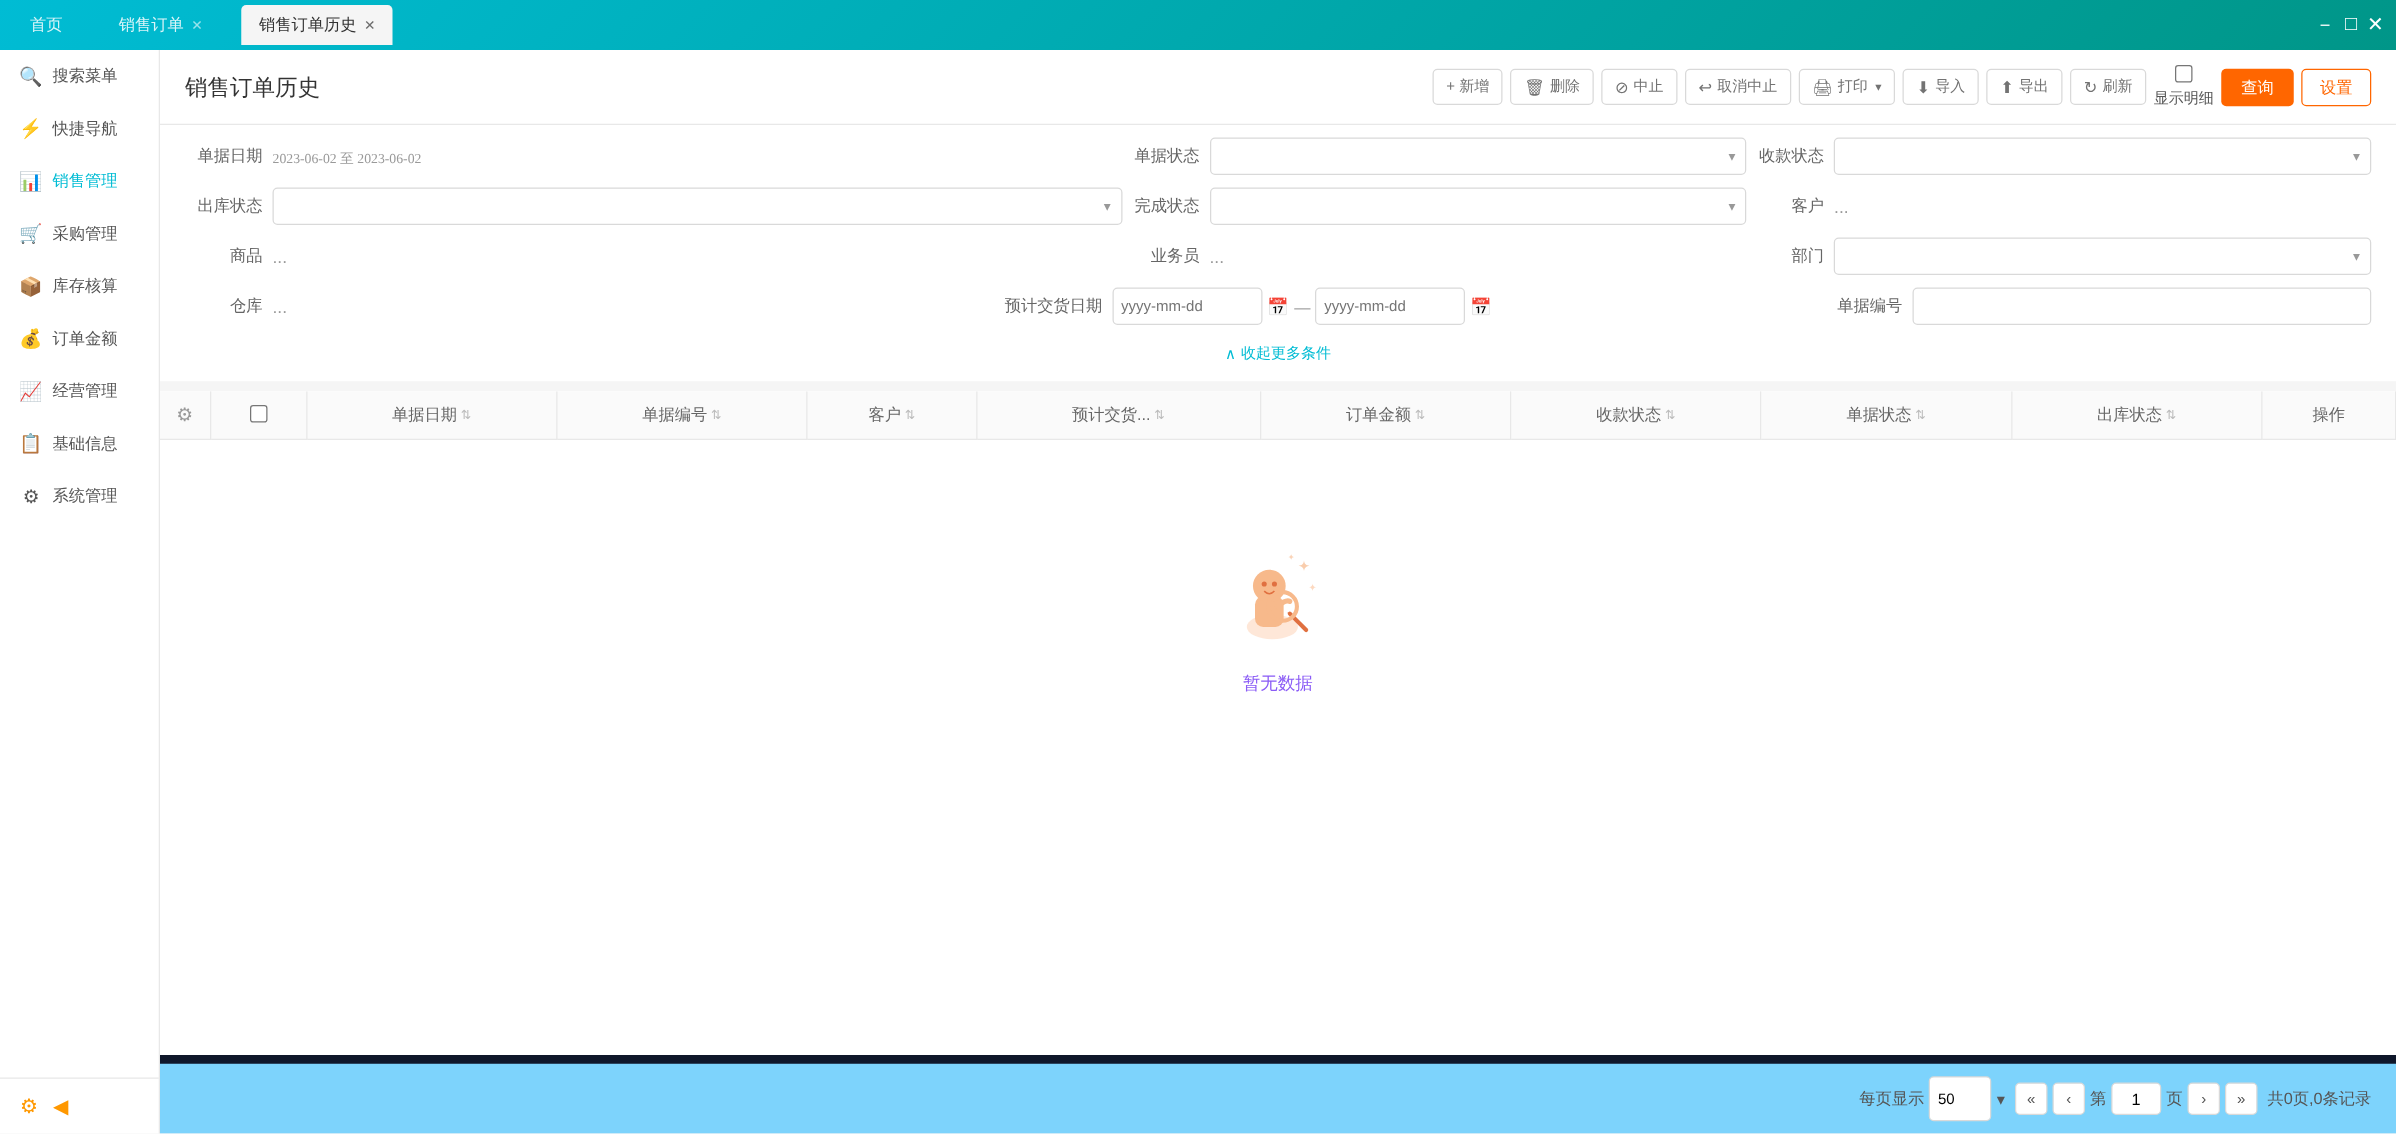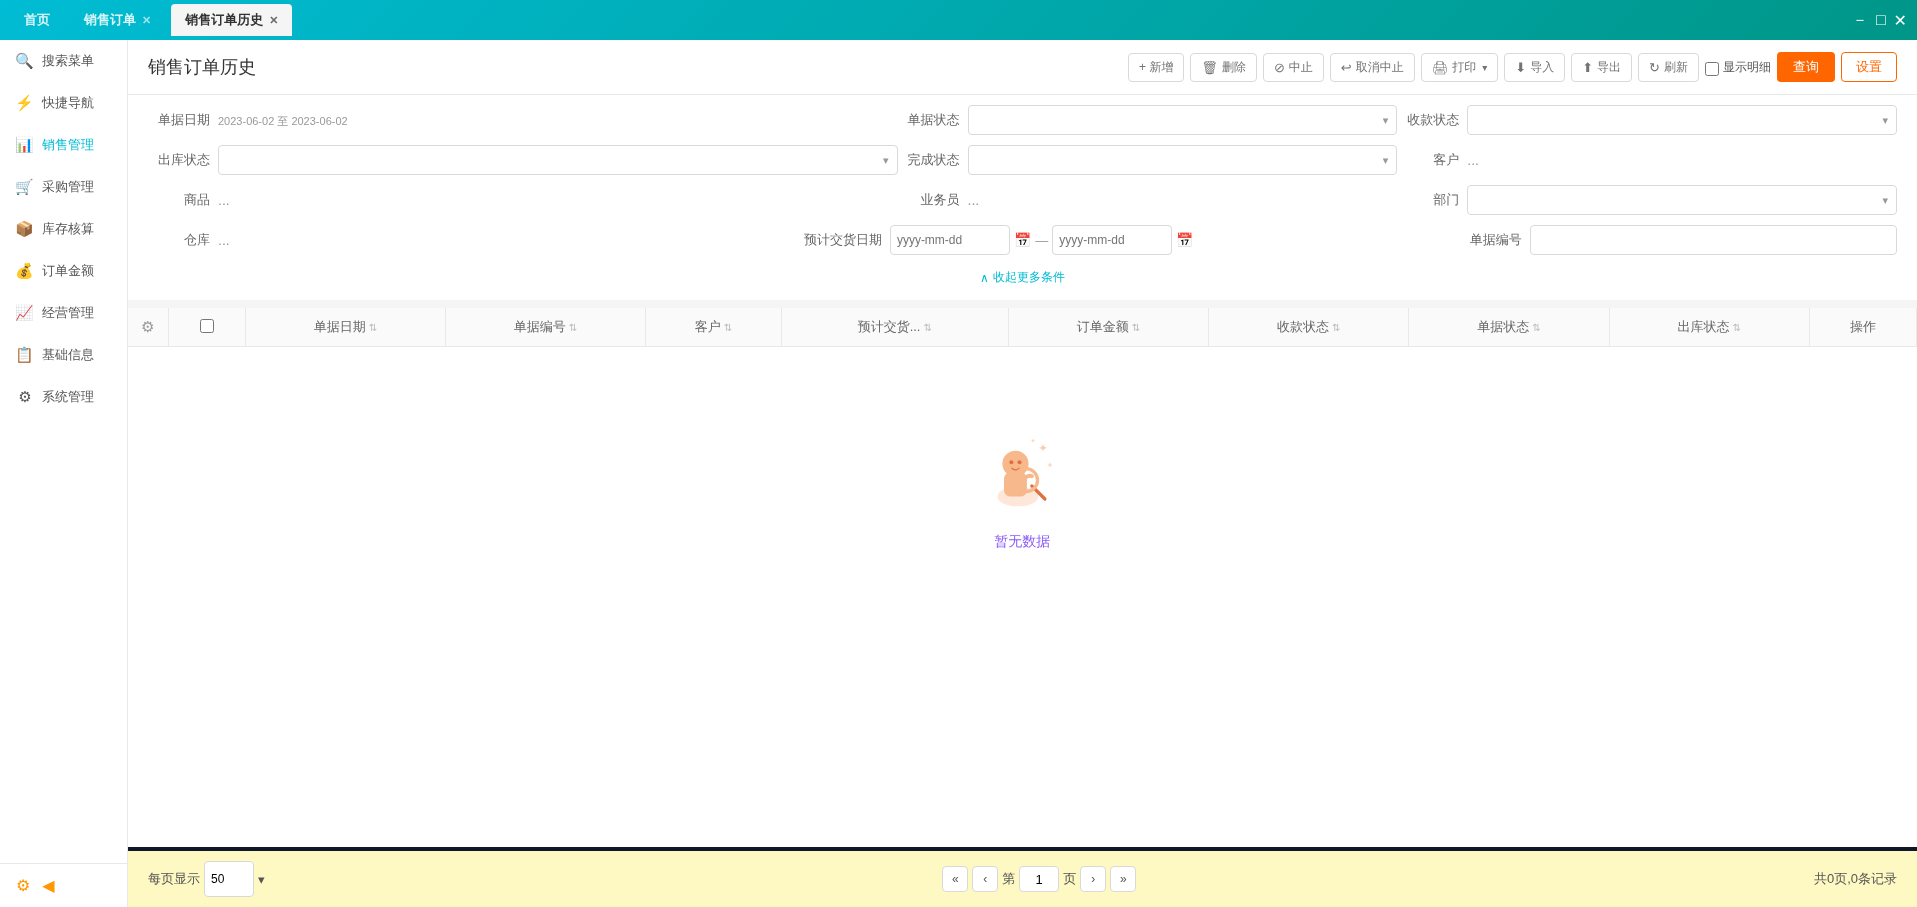--- a/index.html
+++ b/index.html
@@ -11,23 +11,22 @@
       background: linear-gradient(135deg, #00bcd4, #009688);
       display: flex;
       align-items: center;
       padding: 0 10px;
       color: white;
       flex-shrink: 0;
     }
     .top-bar-tabs {
       display: flex;
       align-items: center;
-      gap: 6px;
+      gap: 17px;
       flex: 1;
-      font-weight: bold;
     }
     .top-tab {
       height: 32px;
       padding: 0 14px;
       display: flex;
       align-items: center;
       gap: 6px;
       cursor: pointer;
       border-radius: 4px 4px 0 0;
       font-size: 13px;
@@ -143,25 +142,26 @@
       background: white;
       color: #737373;
       font-size: 12px;
       cursor: pointer;
       white-space: nowrap;
     }
     .toolbar-btn .btn-icon { font-size: 13px; }
     .toolbar-btn.with-arrow::after { content: '▾'; margin-left: 2px; font-size: 10px; }
     .display-details-cb {
       display: flex;
-      align-items: flex-end;
+      align-items: center;
       gap: 4px;
       font-size: 12px;
       color: #555;
       cursor: pointer;
+      flex-direction: column;
     }
     .btn-query {
       background: #ff6600;
       color: white;
       border: none;
       padding: 6px 16px;
       border-radius: 4px;
       cursor: pointer;
       font-size: 13px;
     }
@@ -250,20 +250,21 @@
     }
     .date-btn.active {
       background: #ff6600;
       color: white;
       border-radius: 10px;
     }
     .date-range-text {
       font-size: 11px;
       color: #999;
       margin-top: 2px;
+      font-family: Liberation Serif, serif;
     }
 
     
     .date-range {
       display: flex;
       align-items: center;
       gap: 4px;
     }
     .date-range-input {
       height: 30px;
@@ -347,24 +348,24 @@
       width: 100px;
       height: 90px;
       margin-bottom: 16px;
     }
     .empty-text { font-size: 14px; color: #8b5cf6; }
 
     
     .pagination {
       display: flex;
       align-items: center;
-      justify-content: space-between;
+      justify-content: flex-end;
       padding: 10px 20px;
-      background: #fef9c3;
-      border-top: 4px solid #0f172a;
+      background: #7dd3fc;
+      border-top: 7px solid #0f172a;
       gap: 8px;
       font-size: 13px;
       color: #555;
       flex-shrink: 0;
     }
     .per-page-select {
       display: flex;
       align-items: center;
       gap: 4px;
     }

